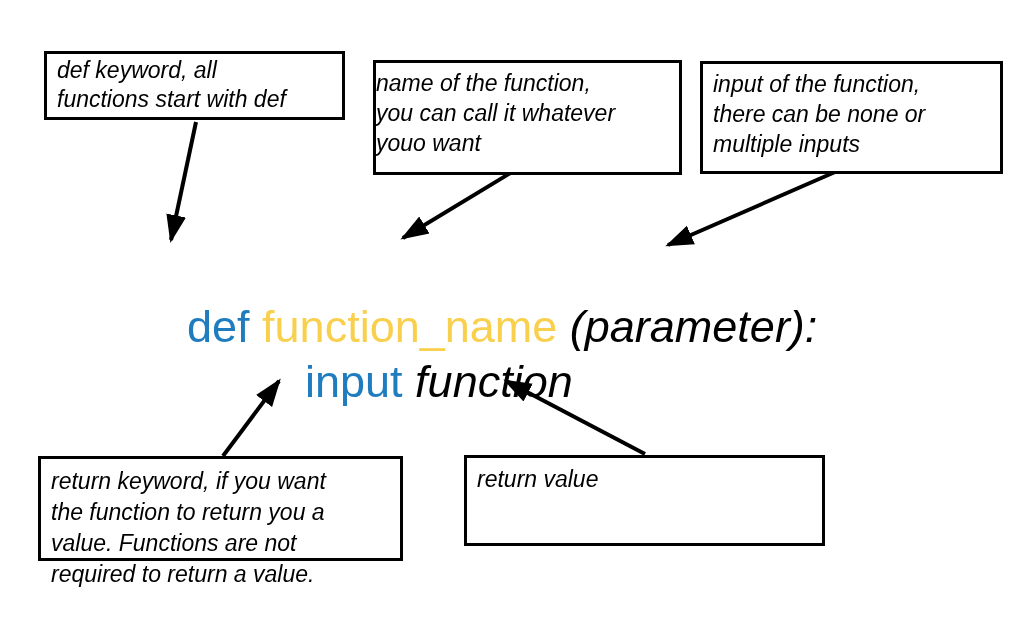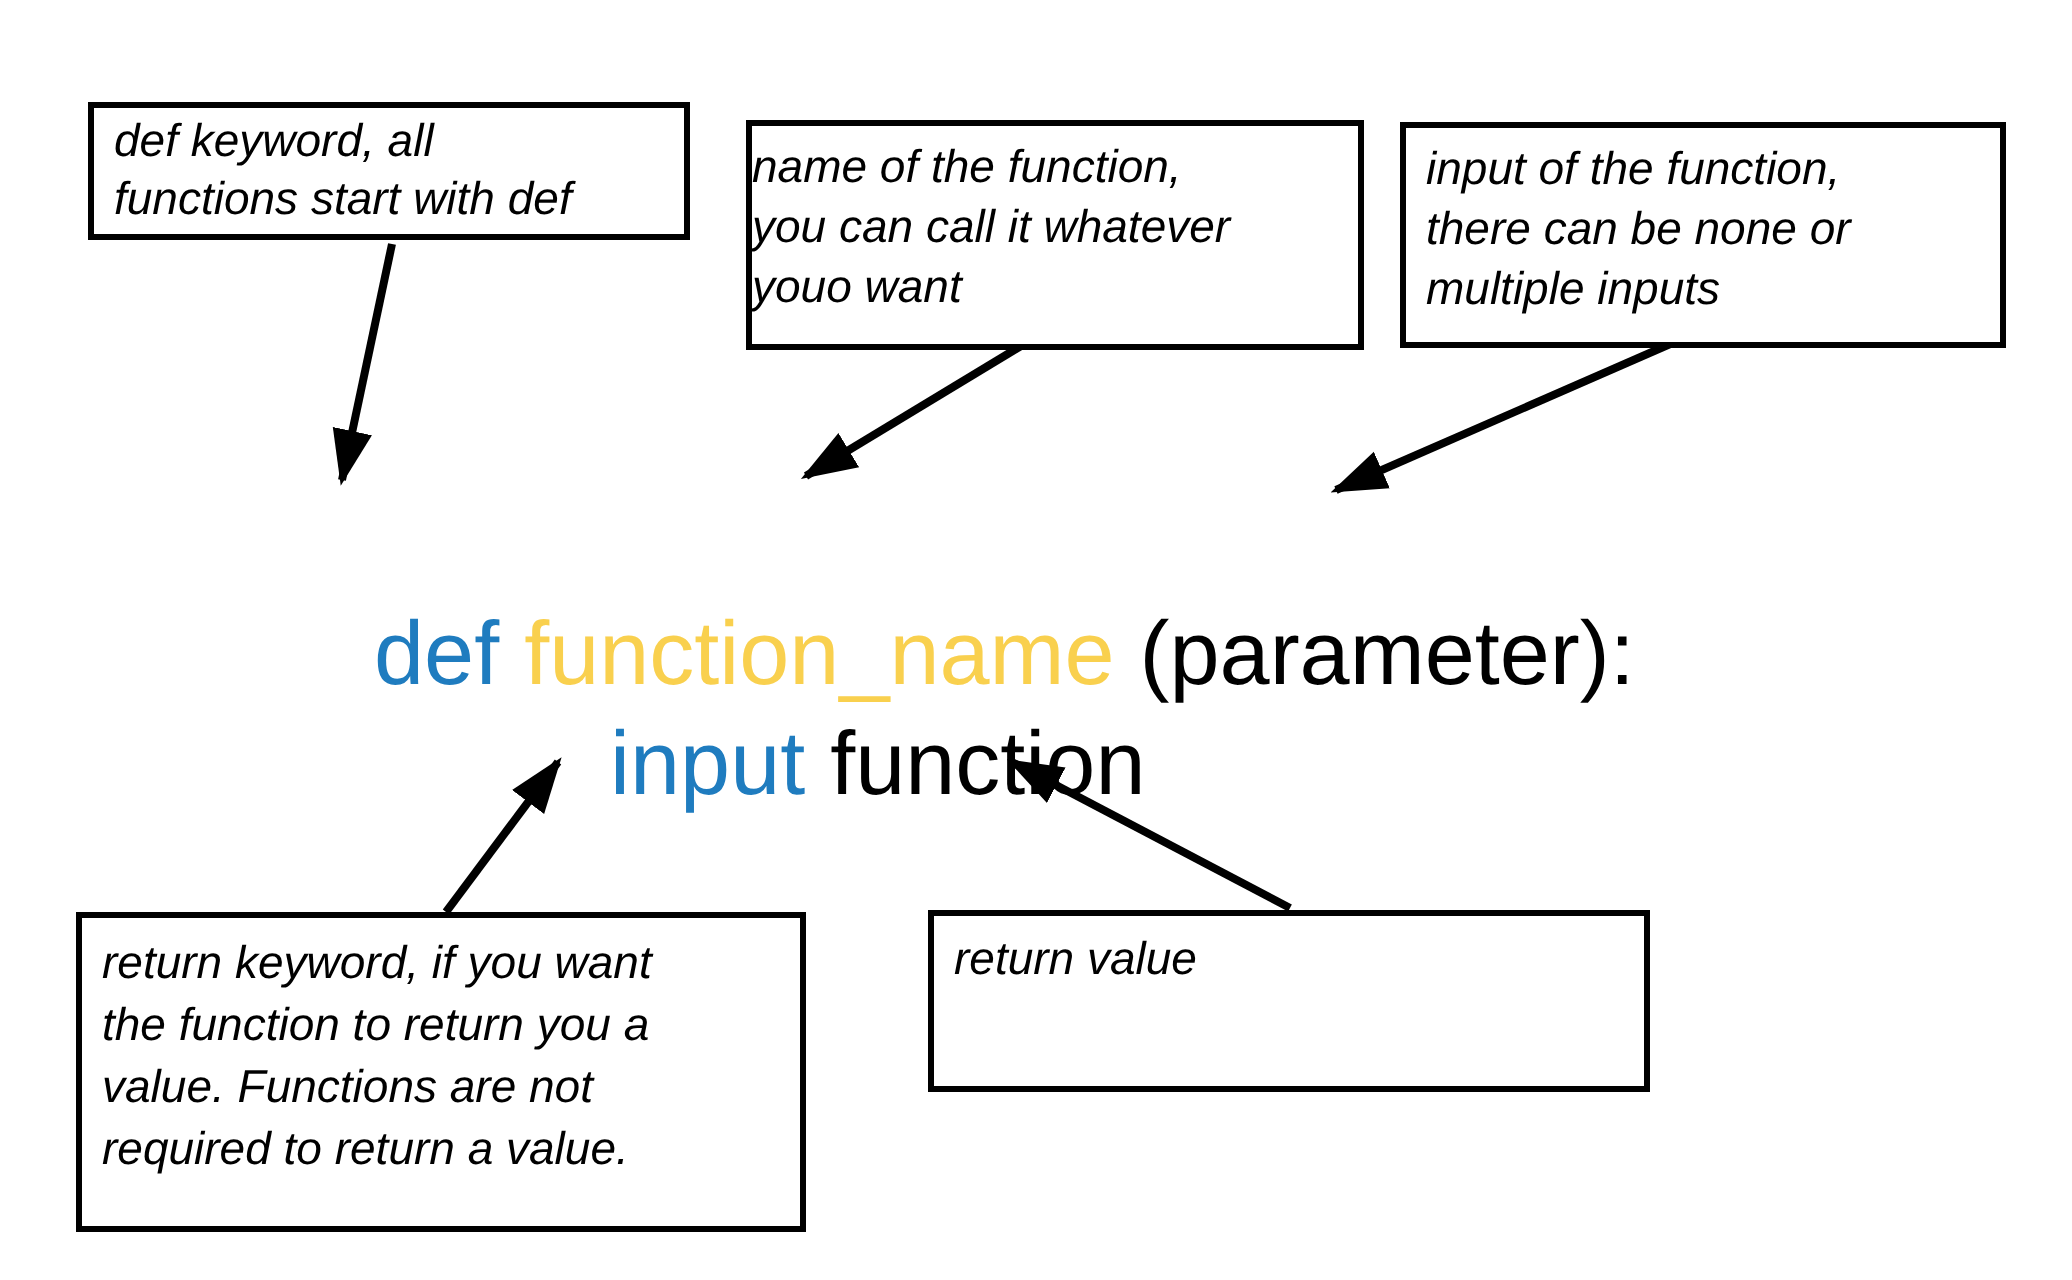--- a/index.html
+++ b/index.html
@@ -54,21 +54,21 @@
     top: 49px;
     width: 303px;
     height: 113px;
     padding: 5px 10px;
     margin-top: 12px;
   }
   .note-return {
     left: 38px;
     top: 456px;
     width: 365px;
-    height: 160px;
+    height: 105px;
     padding: 7px 10px;
     line-height: 31px;
   }
   .note-value {
     left: 464px;
     top: 455px;
     width: 361px;
     height: 91px;
     padding: 6px 10px;
   }
@@ -91,20 +91,21 @@
     top: 307px;
   }
   .tok-keyword {
     color: #1f7cbf;
   }
   .tok-fname {
     color: #f9d04e;
   }
   .tok-plain {
     color: #000000;
+    font-style: italic;
   }
 </style>
 </head>
 <body>
 
 <div class="canvas">
 
   <svg class="arrows-layer" width="1036" height="640" viewBox="0 0 1036 640" xmlns="http://www.w3.org/2000/svg">
     <defs>
       <marker id="arrowhead" markerUnits="userSpaceOnUse" markerWidth="28" markerHeight="22" refX="25" refY="11" orient="auto">

